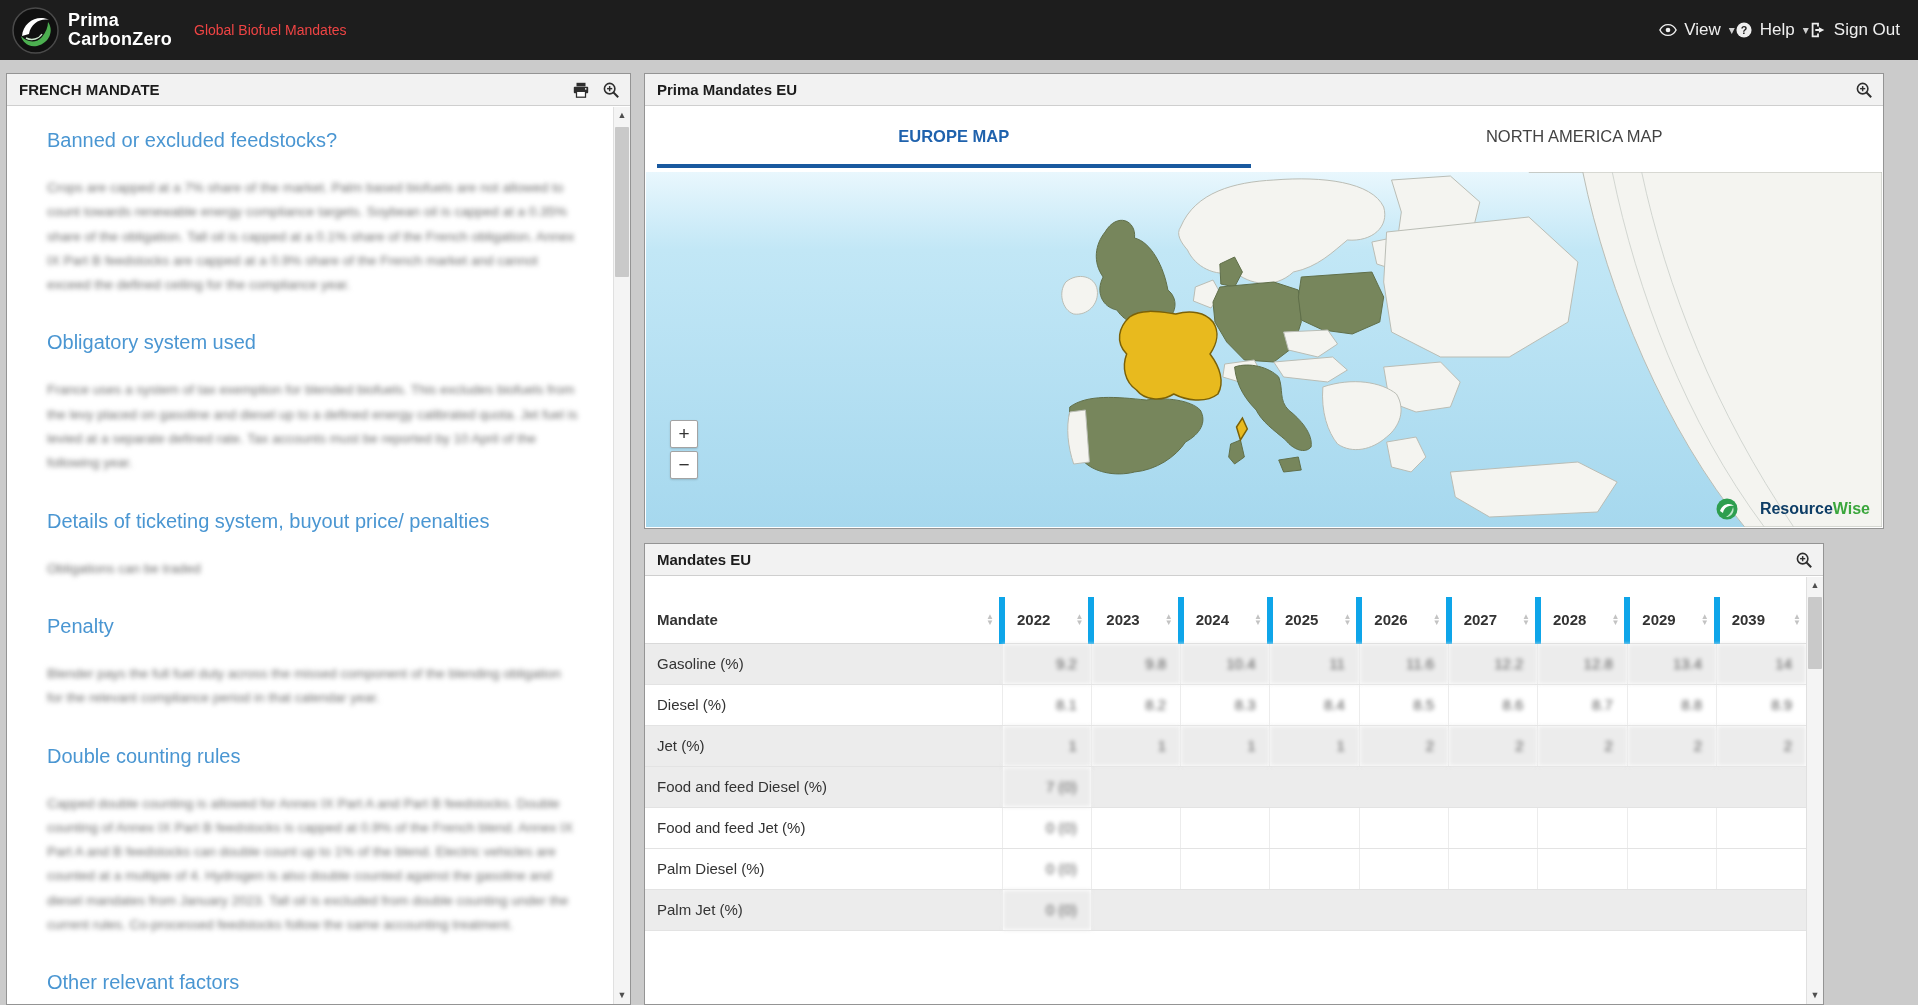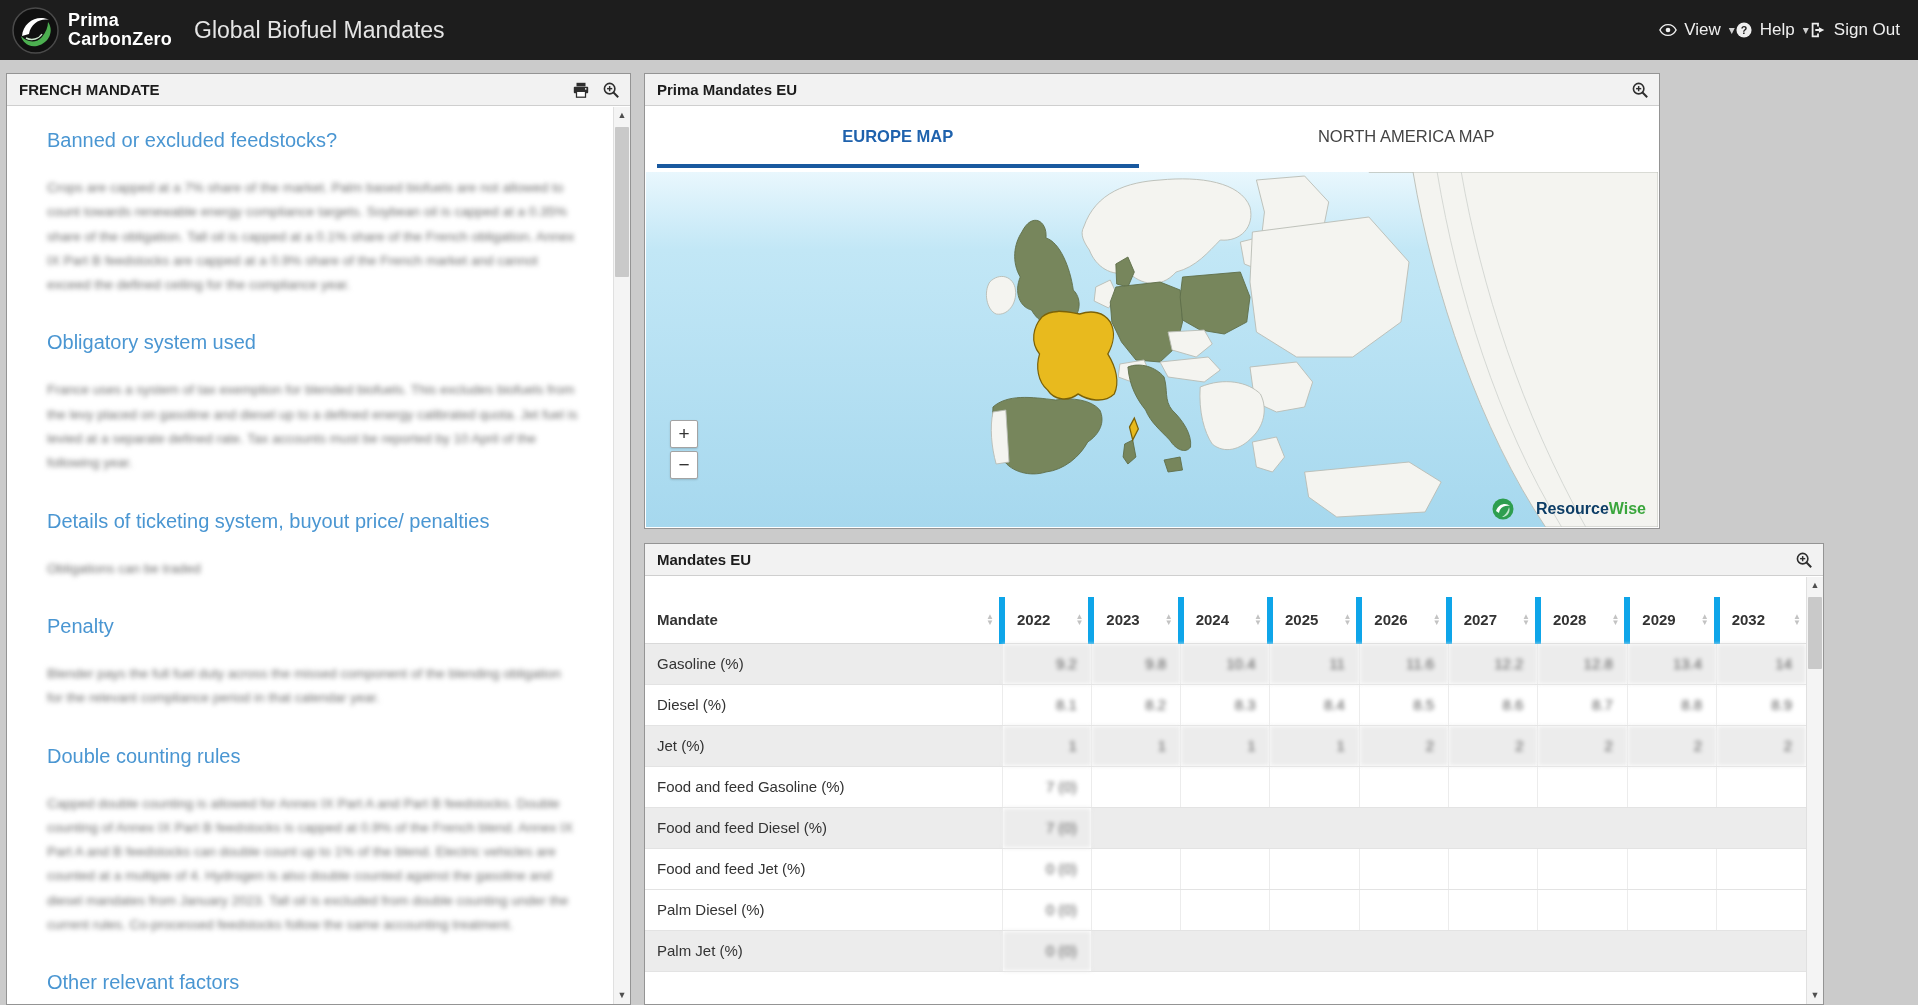--- a/index.html
+++ b/index.html
@@ -3,36 +3,36 @@
 <meta charset="utf-8">
 <style>
   * { box-sizing: border-box; }
   html,body { margin:0; padding:0; overflow:hidden; }
   body { width:1918px; height:1005px; background:#cbcbcb; font-family:"Liberation Sans",sans-serif; position:relative; }
 
   
   .topbar { position:absolute; top:0; left:0; right:0; height:60px; background:#1d1d1d; display:flex; align-items:center; padding:0 18px 0 12px; color:#fff; }
   .logo { width:47px; height:47px; flex:0 0 auto; }
   .brand { margin-left:9px; font-weight:bold; line-height:1.05; font-size:18px; color:#fff; letter-spacing:.2px; }
-  .app-title { margin-left:22px; font-size:23px; font-weight:400; color:#e5e5e5; }
+  .app-title { margin-left:22px; font-size:14px; font-weight:400; color:#ef4444; }
   .topbar-spacer { flex:1; }
   .nav { display:flex; align-items:flex-start; font-size:17px; color:#efefef; }
   .nav-item { display:flex; align-items:center; gap:7px; cursor:pointer; }
   .nav-item svg { display:block; }
   .caret { font-size:12px; color:#cfcfcf; margin-left:1px; }
 
   
   .panel { position:absolute; background:#fff; border:1px solid #949494; }
   .panel-header { height:32px; background:#f2f2f2; border-bottom:1px solid #cfcfcf; display:flex; align-items:center; padding:0 10px 0 12px; font-size:15px; font-weight:bold; color:#1c1c1c; }
   .panel-header .hspacer { flex:1; }
   .hicons { display:flex; align-items:center; gap:12px; color:#2e2e2e; }
   .hicons svg { display:block; cursor:pointer; }
 
   .panel-left  { left:6px;  top:73px; width:625px; bottom:0; }
-  .panel-map   { left:644px; top:73px; width:1016px; height:456px; }
+  .panel-map   { left:644px; top:73px; width:1240px; height:456px; }
   .panel-table { left:644px; top:543px; width:1180px; bottom:0; }
 
   
   .mandate-content { position:absolute; top:33px; left:0; right:17px; bottom:0; overflow:hidden; padding:4px 34px 0 24px; background:#fff;margin-left:16px; }
   .sec-heading { color:#4a96d2; font-size:20px; font-weight:400; margin:34px 0 24px; }
   .sec-heading:first-child { margin-top:18px; }
   .sec-body { color:#6e6e6e; font-size:13.5px; line-height:1.8; margin:0 0 6px; }
   .blurred { filter:blur(2.6px); }
 
   
@@ -295,21 +295,21 @@
                   <span>▼</span>
                 </span></th>
               <th><span>2028</span><span class="sort-icons">
                   <span>▲</span>
                   <span>▼</span>
                 </span></th>
               <th><span>2029</span><span class="sort-icons">
                   <span>▲</span>
                   <span>▼</span>
                 </span></th>
-              <th><span>2032</span><span class="sort-icons">
+              <th><span>2039</span><span class="sort-icons">
                   <span>▲</span>
                   <span>▼</span>
                 </span></th>
             </tr>
           </thead>
         <tbody>
             <tr class="stripe">
               <td>Gasoline (%)</td>
               <td class="num blurred-num">9.2</td>
               <td class="num blurred-num">9.8</td>
@@ -338,32 +338,20 @@
               <td class="num blurred-num">1</td>
               <td class="num blurred-num">1</td>
               <td class="num blurred-num">1</td>
               <td class="num blurred-num">1</td>
               <td class="num blurred-num">2</td>
               <td class="num blurred-num">2</td>
               <td class="num blurred-num">2</td>
               <td class="num blurred-num">2</td>
               <td class="num blurred-num">2</td>
             </tr>
-            <tr>
-              <td>Food and feed Gasoline (%)</td>
-              <td class="num blurred-num">7 (0)</td>
-              <td class="num"></td>
-              <td class="num"></td>
-              <td class="num"></td>
-              <td class="num"></td>
-              <td class="num"></td>
-              <td class="num"></td>
-              <td class="num"></td>
-              <td class="num"></td>
-            </tr>
             <tr class="stripe">
               <td>Food and feed Diesel (%)</td>
               <td class="num blurred-num">7 (0)</td>
               <td class="num"></td>
               <td class="num"></td>
               <td class="num"></td>
               <td class="num"></td>
               <td class="num"></td>
               <td class="num"></td>
               <td class="num"></td>

